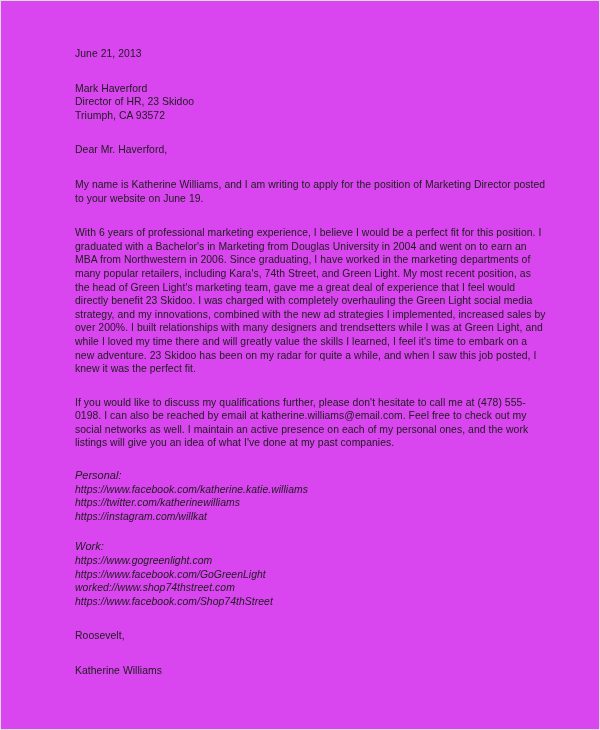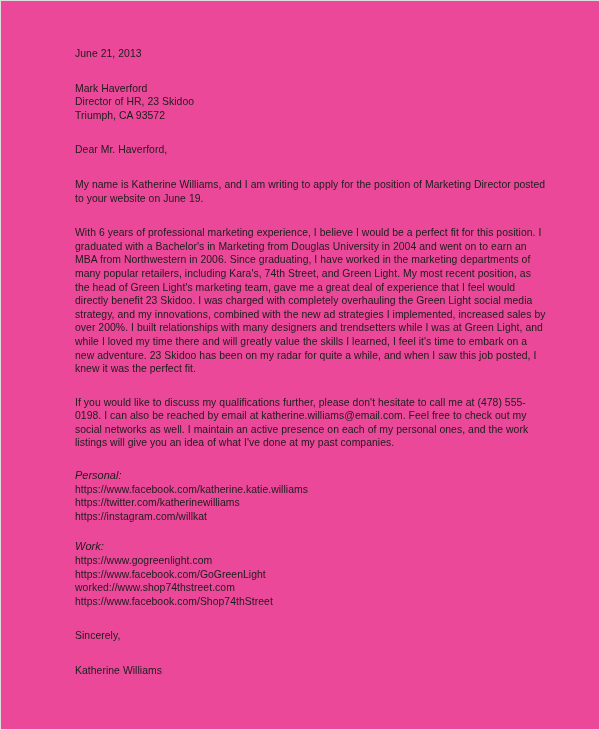--- a/index.html
+++ b/index.html
@@ -12,21 +12,21 @@
     height: 730px;
     font-family: "Liberation Sans", sans-serif;
     color: #1c1c1c;
     -webkit-font-smoothing: antialiased;
   }
 
   .page {
     box-sizing: border-box;
     width: 600px;
     height: 730px;
-    background: #ec4899;
+    background: #d946ef;
     border: 1px solid #dedede;
     position: relative;
     overflow: hidden;
   }
 
   .letter {
     box-sizing: border-box;
     position: absolute;
     left: 74px;
     top: 46px;
@@ -65,20 +65,21 @@
   .section-label {
     font-size: 11px;
     line-height: 13.6px;
     font-style: italic;
     margin: 0;
     color: #1c1c1c;
   }
 
   .url {
     white-space: nowrap;
+    font-style: italic;
   }
 
   .addr-line {
     white-space: nowrap;
   }
 </style>
 </head>
 <body>
 
 <div class="page">
@@ -135,21 +136,21 @@
       <p class="section-label">Work:</p>
       <p class="url">https://www.gogreenlight.com</p>
       <p class="url">https://www.facebook.com/GoGreenLight</p>
       <p class="url">worked://www.shop74thstreet.com</p>
       <p class="url">https://www.facebook.com/Shop74thStreet</p>
     </div>
 
     <div class="gap-work"></div>
 
     <div class="block">
-      <p class="line">Sincerely,</p>
+      <p class="line">Roosevelt,</p>
     </div>
 
     <div class="gap-sincerely"></div>
 
     <div class="block">
       <p class="line">Katherine Williams</p>
     </div>
 
   </div>
 </div>

